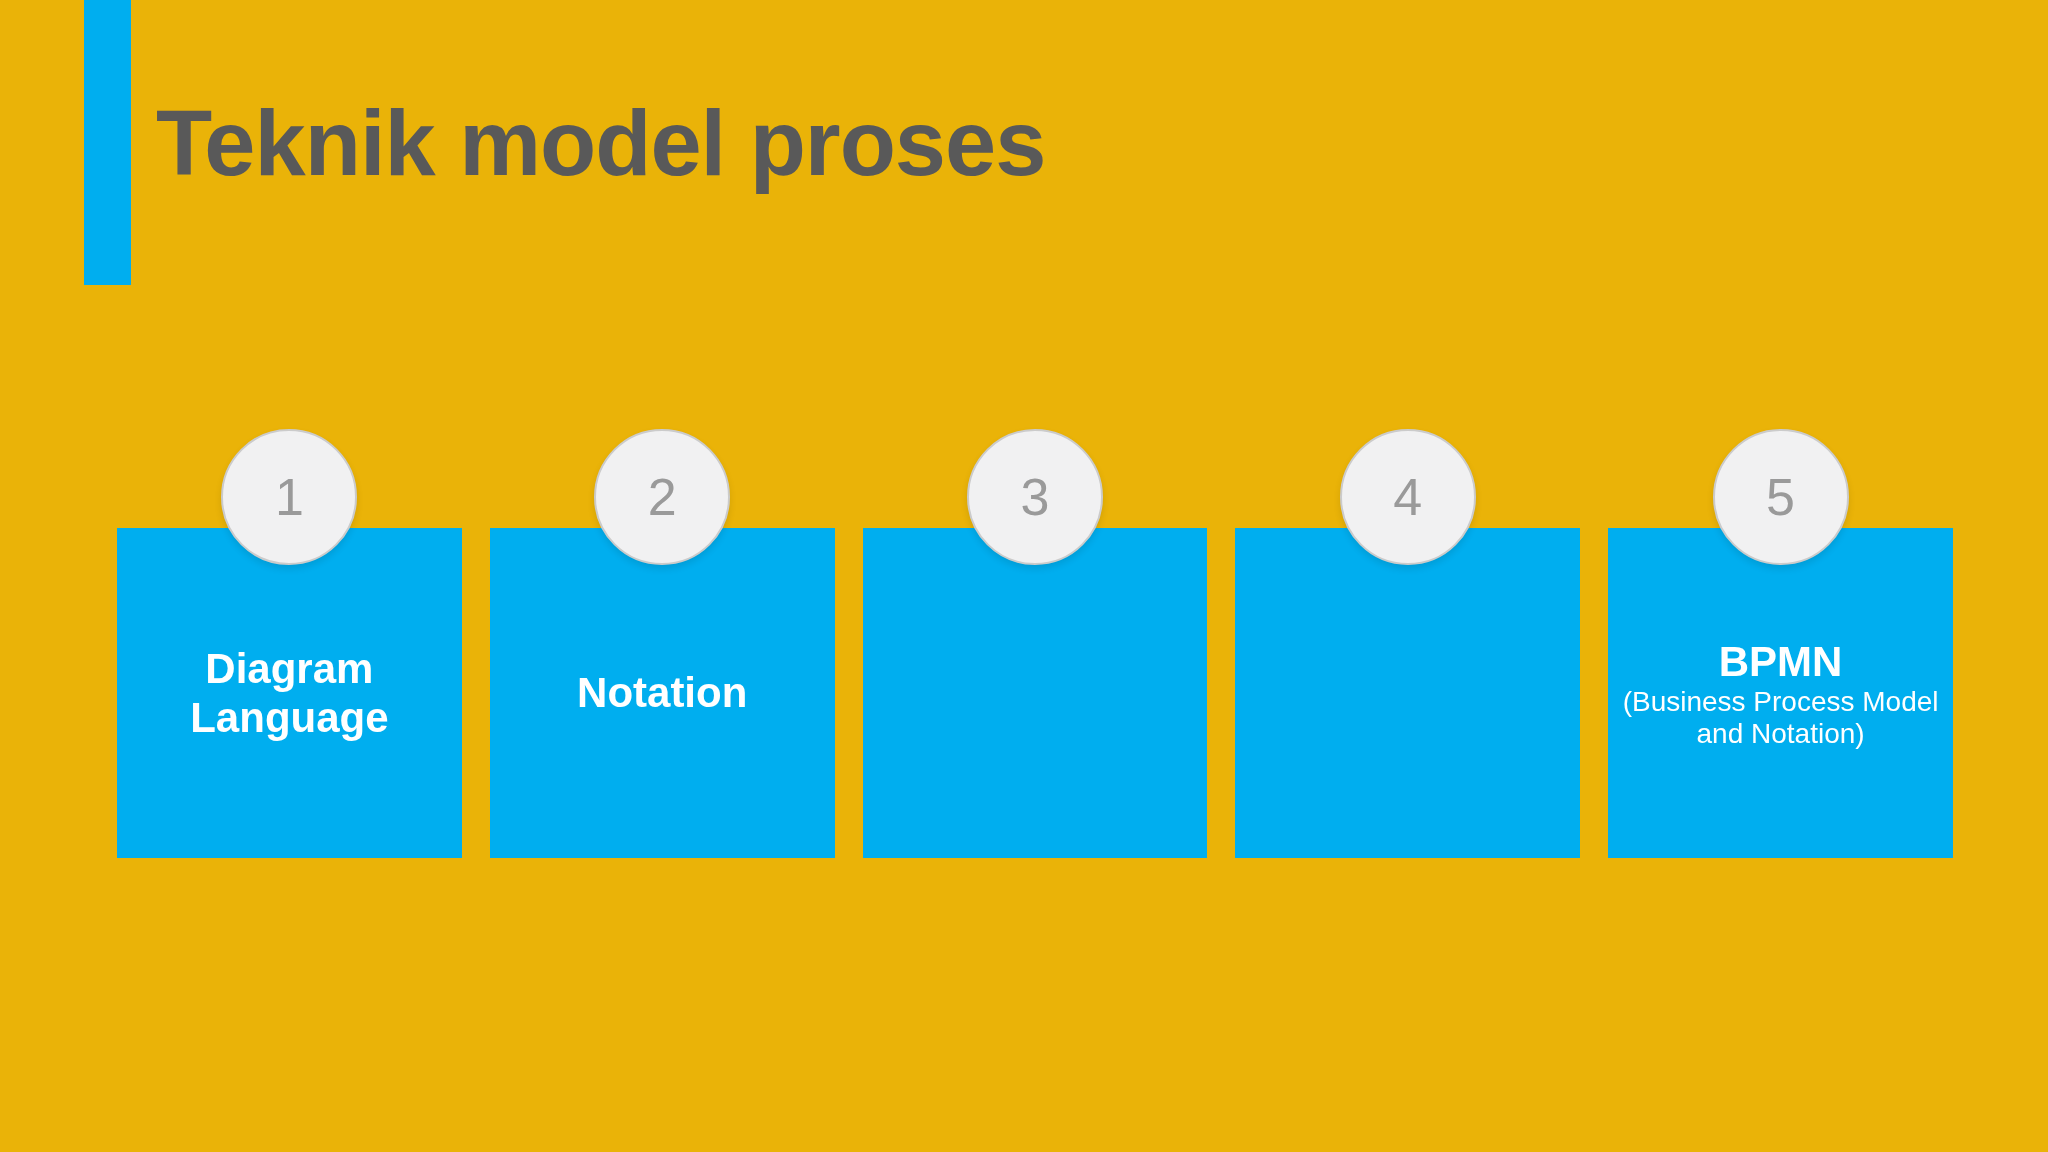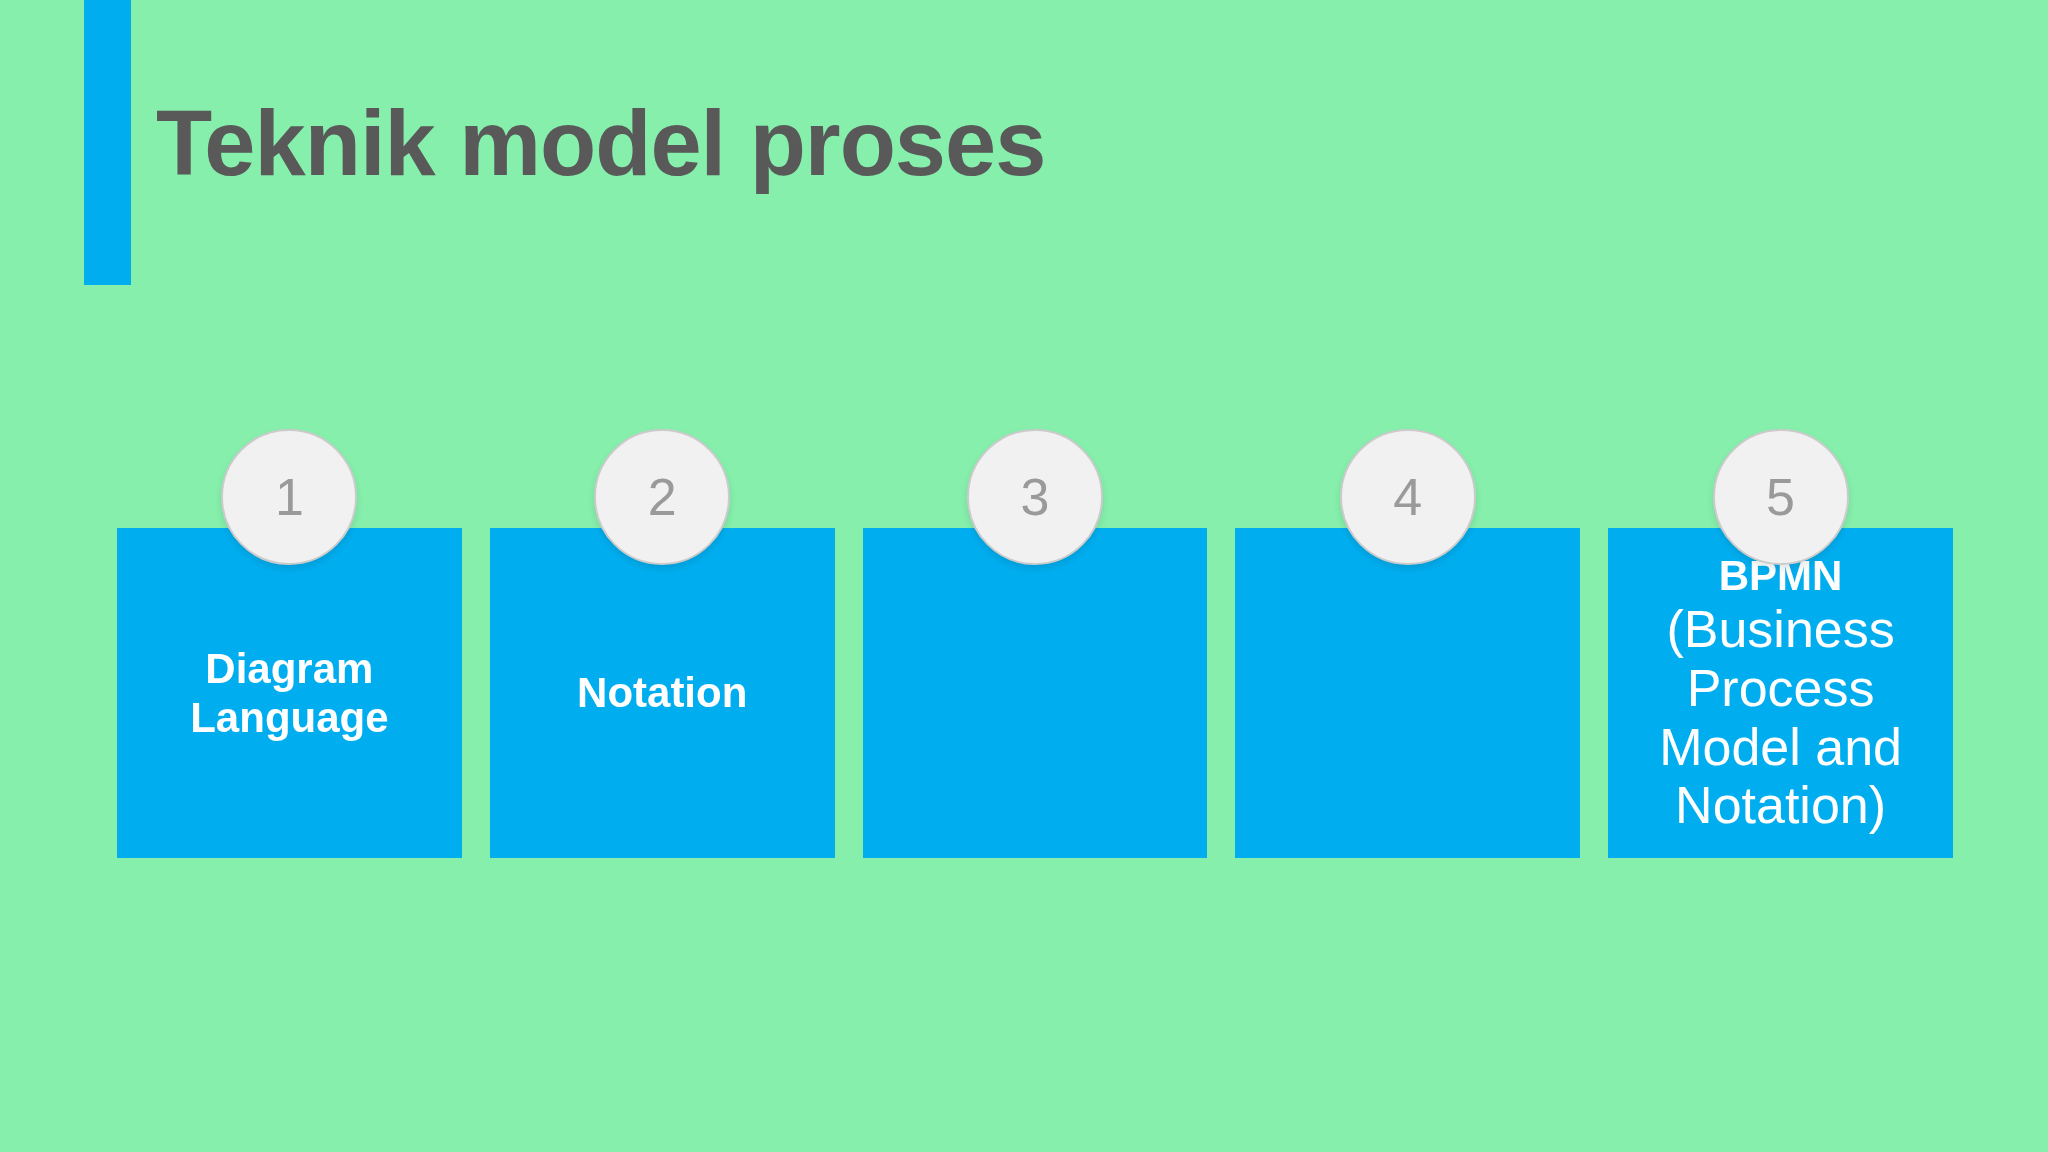--- a/index.html
+++ b/index.html
@@ -10,21 +10,21 @@
     width: 2048px;
     height: 1152px;
     position: relative;
     overflow: hidden;
     background: #ffffff;
     font-family: "Liberation Sans", sans-serif;
   }
   .slide {
     position: absolute;
     inset: 0;
-    background: #86efac;
+    background: #eab308;
   }
   .accent-bar {
     position: absolute;
     left: 84px;
     top: 0;
     width: 47px;
     height: 285px;
     background: var(--accent, #00AEEF);
   }
   .page-title {
@@ -81,21 +81,21 @@
   .step-label {
     color: #ffffff;
     font-weight: bold;
     font-size: 42px;
     line-height: 1.17;
     max-width: 333px;
   }
   .step-sublabel {
     color: #ffffff;
     font-weight: normal;
-    font-size: 52px;
+    font-size: 28px;
     line-height: 1.13;
     max-width: 336px;
   }
   .step-sublabel:empty {
     display: none;
   }
 </style>
 </head>
 <body>
 

